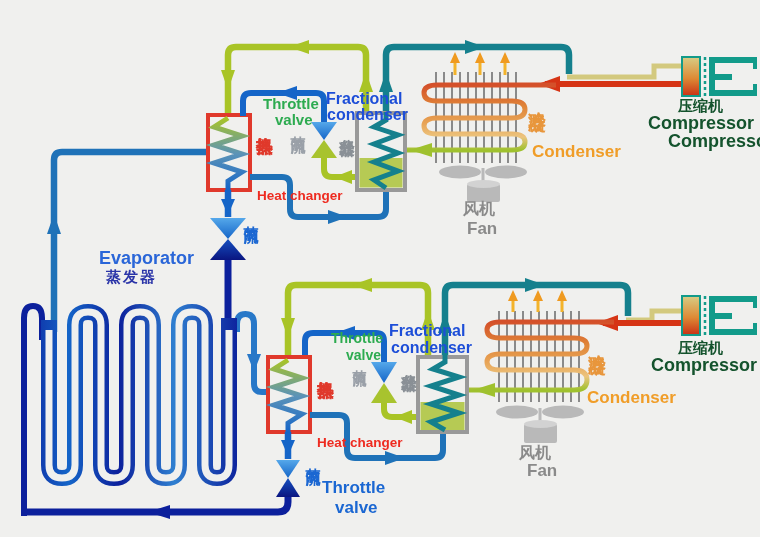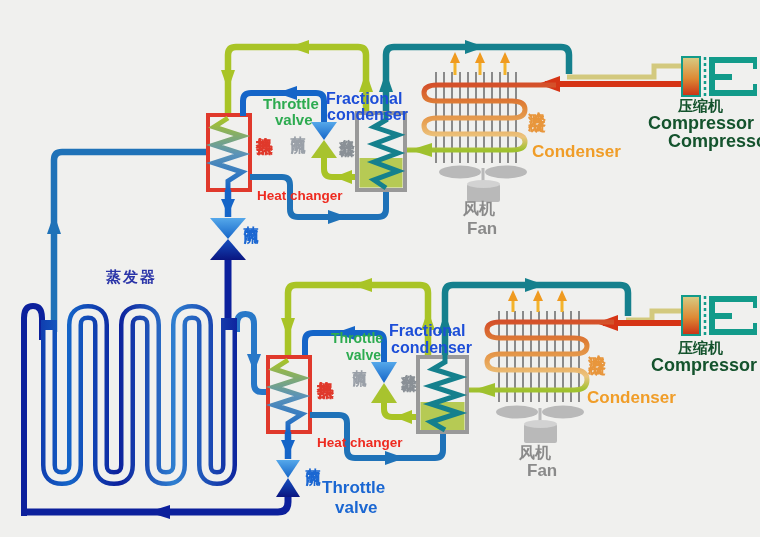--- a/index.html
+++ b/index.html
@@ -256,20 +256,21 @@
     <polygon points="385,451 385,465 405,458" fill="#1f72b8"></polygon>
     <g>
       <rect x="418" y="357" width="49" height="75" fill="#f0f0ee"></rect>
       <rect x="420.5" y="402" width="44" height="28" fill="#b6ca54"></rect>
       <rect x="418" y="357" width="49" height="75" fill="none" stroke="#999999" stroke-width="4"></rect>
       <polyline points="445,430 431,422 459,413 431,404 459,395 431,386 459,377 433,369 445,362 445,355" fill="none" stroke="#15808d" stroke-width="5"></polyline>
     </g>
   </g>
 </svg>
 
+<div class="lbl" style="left:99px;top:249px;font-size:18px;color:#2a66d8;">Evaporator</div>
 <div class="lbl" style="left:106px;top:269px;font-size:15px;color:#2b35a8;letter-spacing:2px;">蒸发器</div>
 
 <div class="lbl green" style="left:263px;top:96px;">Throttle</div>
 <div class="lbl green" style="left:275px;top:112px;">valve</div>
 <div class="vlbl grayv" style="left:291px;top:124px;">节流阀</div>
 <div class="lbl fracl" style="left:326px;top:91px;">Fractional</div>
 <div class="lbl fracl" style="left:327px;top:107px;">condenser</div>
 <div class="vlbl fracv" style="left:339px;top:126px;">分凝器</div>
 <div class="vlbl redv" style="left:256px;top:123px;">换热器</div>
 <div class="lbl redl" style="left:241px;top:189px;">Heat changer</div>

